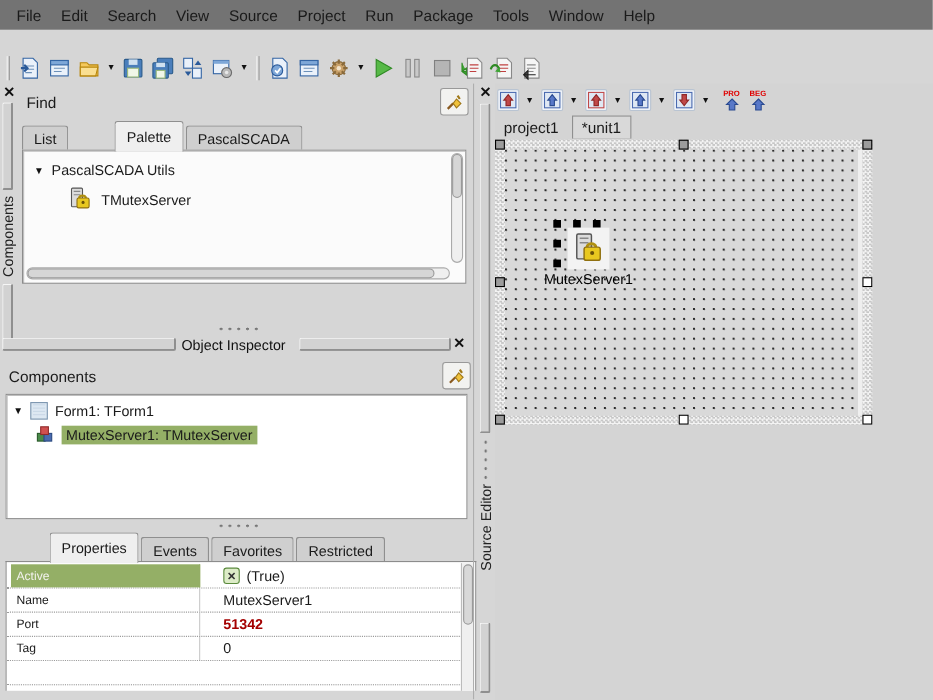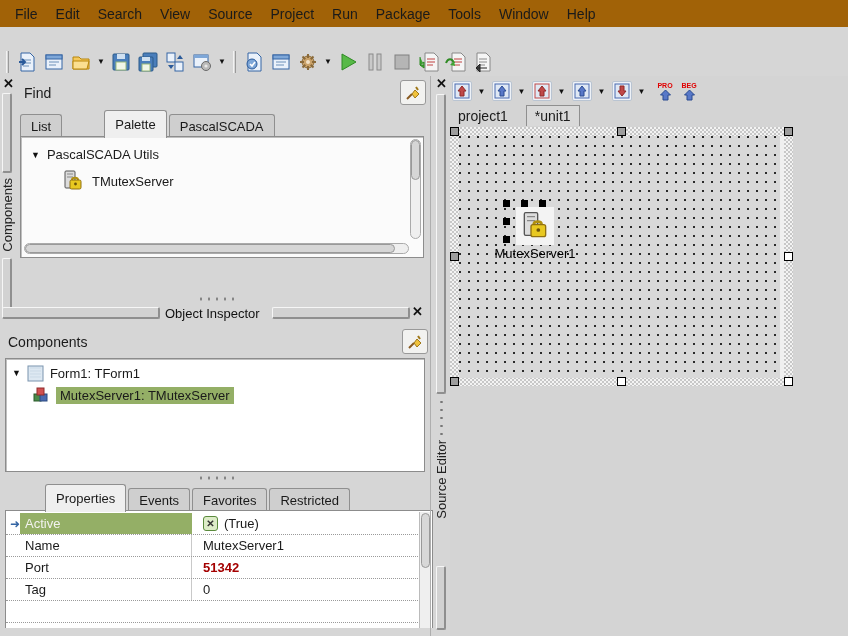--- a/index.html
+++ b/index.html
@@ -1,21 +1,21 @@
 <!DOCTYPE html>
 <html><head>
 <meta charset="utf-8">
 <style>
   * { margin:0; padding:0; box-sizing:border-box; }
   html,body { width:848px; height:636px; overflow:hidden; }
   body { font-family:"Liberation Sans", sans-serif; background:#d6d6d6; color:#1a1a1a; }
   .app { position:relative; width:848px; height:636px; background:#d6d6d6; }
 
   
-  .menubar { position:absolute; left:0; top:20; width:848px; height:27px; display:flex; align-items:center; padding-left:6px; background:#a16207; }
+  .menubar { position:absolute; left:0; top:20; width:848px; height:27px; display:flex; align-items:center; padding-left:6px; background:#737373; }
   .menu-item { font-size:14px; padding:4px 9px; cursor:default; }
 
   
   .toolbar { position:absolute; left:0; top:47px; width:848px; height:29px; display:flex; align-items:center; gap:1px; padding-left:2px; }
   .tsep { width:3px; height:22px; border-left:1px solid #f2f2f2; border-right:1px solid #9a9a9a; margin:0 4px; }
   .tbtn { width:26px; height:26px; display:flex; align-items:center; justify-content:center; border-radius:3px; }
   .dd { width:12px; height:26px; display:flex; align-items:center; justify-content:center; font-size:8px; color:#111; }
 
   
   .ldock { position:absolute; left:0; top:76px; width:15px; height:560px; }
@@ -54,21 +54,21 @@
   .oi-filter-input { position:absolute; left:90px; top:2px; width:308px; height:24px; border:1px solid #8a8a8a; border-radius:3px; background:#fff; font-size:13px; font-style:italic; padding:0 5px; color:#999; font-family:"Liberation Sans",sans-serif; }
 
   .oi-tree { position:absolute; left:5px; top:358px; width:420px; height:114px; background:#fff; border:1px solid #8c8c8c; box-shadow:inset 1px 1px 0 #bfbfbf; }
   .tree-row { position:absolute; display:flex; align-items:center; gap:6px; font-size:13px; height:20px; }
   .sel-green { background:#94af66; padding:1px 4px; }
 
   .prop-tabs { position:absolute; left:5px; top:484px; }
   .prop-grid { position:absolute; left:5px; top:510px; width:428px; height:118px; background:#fff; border-top:1px solid #8c8c8c; border-left:1px solid #8c8c8c; border-right:1px solid #8c8c8c; }
   .pg-row { position:absolute; left:0; width:414px; height:22px; border-bottom:1px dotted #9a9a9a; }
   .pg-marker { position:absolute; left:0; top:0; width:18px; height:22px; display:flex; align-items:center; justify-content:center; }
-  .pg-name { position:absolute; left:14px; top:0; width:172px; height:21px; display:flex; align-items:center; padding-left:5px; font-size:13px; border-right:1px solid #c9c9c9; }
+  .pg-name { position:absolute; left:4px; top:0; width:172px; height:21px; display:flex; align-items:center; padding-left:5px; font-size:11px; border-right:1px solid #c9c9c9; }
   .pg-name.active { background:#94af66; color:#f2f2ee; border-right:1px solid #94af66; }
   .pg-value { position:absolute; left:191px; top:0; width:223px; height:21px; display:flex; align-items:center; gap:6px; padding-left:6px; font-size:13px; }
   .pg-value.port { color:#a40000; font-weight:bold; }
   .checkbox-true { width:15px; height:15px; background:#ddecc8; border:1px solid #5a8a3c; border-radius:3px; display:flex; align-items:center; justify-content:center; font-size:10px; color:#333; font-weight:bold; }
   .pg-scroll { position:absolute; right:1px; top:1px; width:12px; height:116px; background:#efefef; border-left:1px solid #bbb; }
   .pg-thumb { position:absolute; left:1px; top:1px; width:9px; height:55px; background:#d8d8d8; border:1px solid #999; border-radius:6px; }
   .arrow-blue { color:#3465a4; font-size:12px; }
 
   
   .mdock { position:absolute; left:430px; top:76px; width:20px; height:560px; border-left:1px solid #aeaeae; }
@@ -76,21 +76,21 @@
   
   .rpanel { position:absolute; left:450px; top:76px; width:398px; height:560px; background:#d4d4d4; }
   .jump-toolbar { position:absolute; left:2px; top:4px; display:flex; align-items:center; }
   .jbtn { width:20px; height:20px; display:flex; align-items:center; justify-content:center; border:1px solid #b9c4d2; border-radius:2px; background:#eef2f8; margin-right:2px; }
   .jdd { width:15px; height:20px; display:flex; align-items:center; justify-content:center; font-size:8px; color:#111; margin-right:3px; }
   .probtn { width:22px; height:22px; display:flex; flex-direction:column; align-items:center; justify-content:center; margin-left:2px; }
   .probtn .lbl { font-size:7px; font-weight:bold; color:#e00000; line-height:7px; }
 
   .ed-tabs { position:absolute; left:2px; top:29px; display:flex; align-items:center; }
   .proj-label { font-size:14px; font-weight:normal; padding:2px 6px; }
-  .unit-tab { font-size:14px; border:1px solid #8f8f8f; background:#d9d9d9; padding:2px 8px; margin-left:12px; }
+  .unit-tab { font-size:14px; border:1px solid #8f8f8f; background:#d9d9d9; padding:2px 8px; margin-left:6px; }
 
   .designer { position:absolute; left:0; top:50px; width:398px; height:510px; background:#d4d4d4; }
   .rubber { position:absolute; left:0; top:1px; width:343px; height:259px;
             background-image:conic-gradient(#c7c7c7 25%, #f3f3f3 0 50%, #c7c7c7 0 75%, #f3f3f3 0); background-size:4px 4px; }
   .formface { position:absolute; left:9px; top:9px; width:325px; height:242px; background:#d9d9d9;
               background-image:radial-gradient(circle at 1px 1px, #2b2b2b 1px, transparent 1.35px); background-size:9px 9px;
               border-right:4px solid #efefef; }
   .fhandle { position:absolute; width:9px; height:9px; border:1px solid #000; }
   .fh-gray { background:#9c9c9c; }
   .fh-white { background:#fff; }

